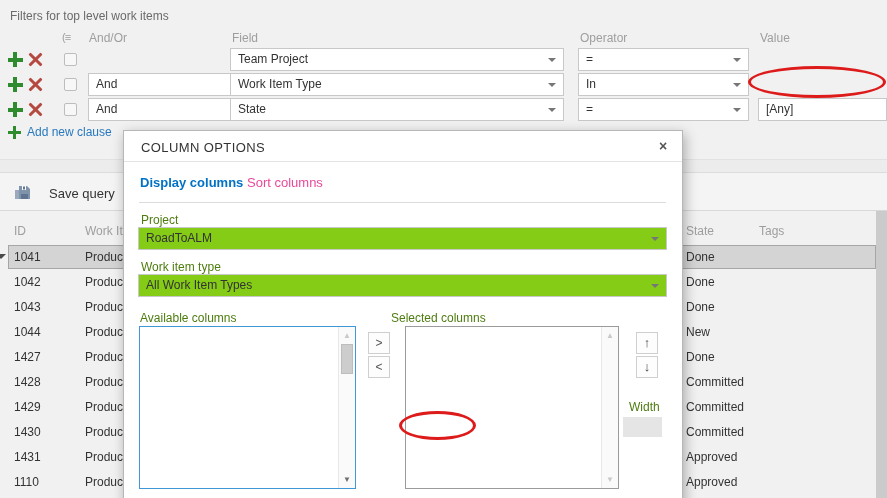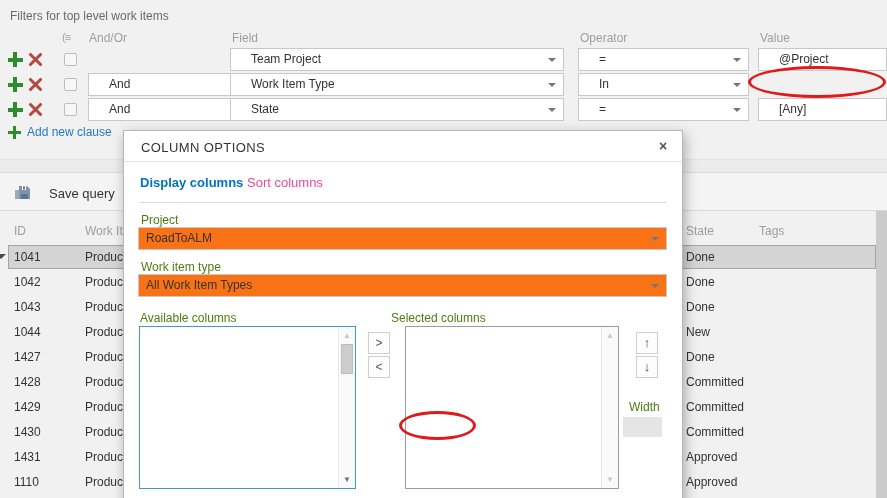--- a/index.html
+++ b/index.html
@@ -20,21 +20,21 @@
   .ic-plus { position:absolute; left:8px; top:4px; width:15px; height:15px; cursor:pointer; }
   .ic-plus i { position:absolute; left:0; top:6px; width:15px; height:4px; background:#2e8b2e; }
   .ic-plus b { position:absolute; left:5px; top:0; width:4px; height:15px; background:#2e8b2e; }
   .ic-x { position:absolute; left:28px; top:4px; width:15px; height:15px; cursor:pointer; }
   .ic-x i, .ic-x b { position:absolute; left:-1px; top:6px; width:17px; height:3px; background:#b5493f; border-radius:1px; }
   .ic-x i { transform:rotate(45deg); } .ic-x b { transform:rotate(-45deg); }
   .cb { position:absolute; left:64px; top:5px; width:13px; height:13px; background:#f7f7f7;
         border:1px solid #bdbdbd; border-radius:2px; }
 
   .sel, .val { position:absolute; top:0; height:23px; background:#fff; border:1px solid #c8c8c8; }
-  .sel .txt, .val .txt { display:block; line-height:21px; padding-left:20px; white-space:nowrap; overflow:hidden; }
+  .sel .txt, .val .txt { display:block; line-height:21px; padding-left:7px; white-space:nowrap; overflow:hidden; }
   .caret { position:absolute; right:7px; top:9px; width:0; height:0;
            border-left:4px solid transparent; border-right:4px solid transparent; border-top:4px solid #767676; }
   .sel.andor { left:88px; width:160px; } .sel.field { left:230px; width:334px; }
   .sel.op { left:578px; width:171px; } .val { left:758px; width:129px; }
 
   .add-clause { position:absolute; left:8px; top:124px; cursor:pointer; }
   .add-clause .ic-plus { position:absolute; left:0; top:2px; width:13px; height:13px; }
   .add-clause .ic-plus i { top:5px; width:13px; height:3px; } .add-clause .ic-plus b { left:5px; width:3px; height:13px; }
   .add-clause .lbl { position:absolute; left:19px; top:1px; color:#2779bf; white-space:nowrap; }
 
@@ -70,21 +70,21 @@
                line-height:18px; font-size:14px; font-weight:bold; color:#555; cursor:pointer; }
   .dlg-title-line { position:absolute; left:0; right:0; top:30px; border-top:1px solid #e3e3e3; }
   .tab { position:absolute; top:44px; font-size:13px; cursor:pointer; }
   .tab-display { left:16px; color:#0072c6; font-weight:bold; }
   .tab-sort { left:123px; color:#ec4899; }
   .tab-line { position:absolute; left:15px; right:16px; top:71px; border-top:1px solid #dcdcdc; }
   .dlbl { position:absolute; color:#4d7c0f; white-space:nowrap; }
   .lbl-project { left:17px; top:82px; } .lbl-type { left:17px; top:129px; }
   .lbl-available { left:16px; top:180px; } .lbl-selected { left:267px; top:180px; }
   .lbl-width { left:505px; top:269px; }
-  .dd { position:absolute; left:14px; width:529px; height:23px; background:#f97316; border:1px solid #c8c8c8; cursor:pointer; }
+  .dd { position:absolute; left:14px; width:529px; height:23px; background:#84cc16; border:1px solid #c8c8c8; cursor:pointer; }
   .dd .txt { display:block; line-height:21px; padding-left:7px; }
   .dd-project { top:96px; } .dd-type { top:143px; }
 
   .listbox { position:absolute; top:195px; height:163px; background:#fff; overflow:hidden; }
   .list-available { left:15px; width:217px; border:1px solid #3f97d6; }
   .list-selected { left:281px; width:214px; border:1px solid #9b9b9b; }
   .list-items { position:absolute; left:0; top:1px; right:17px; }
   .li { height:16px; line-height:16px; padding-left:6px; white-space:nowrap; overflow:hidden; cursor:default; }
   .sbar { position:absolute; right:0; top:0; bottom:0; width:17px; background:#fafafa; border-left:1px solid #e8e8e8; }
   .sb-up, .sb-dn { position:absolute; left:0; width:16px; text-align:center; font-size:8px; cursor:pointer; }
@@ -126,23 +126,20 @@
         </span>
     <span class="cb"></span>
 
     <span class="sel field">
       <span class="txt">Team Project</span>
       <span class="caret"></span>
     </span>
     <span class="sel op">
       <span class="txt">=</span>
       <span class="caret"></span>
-    </span>
-    <span class="val">
-      <span class="txt">@Project</span>
     </span>
   </div>
       <div class="clause">
     <span class="ic-plus">
           <i></i>
           <b></b>
         </span>
     <span class="ic-x">
           <i></i>
           <b></b>

